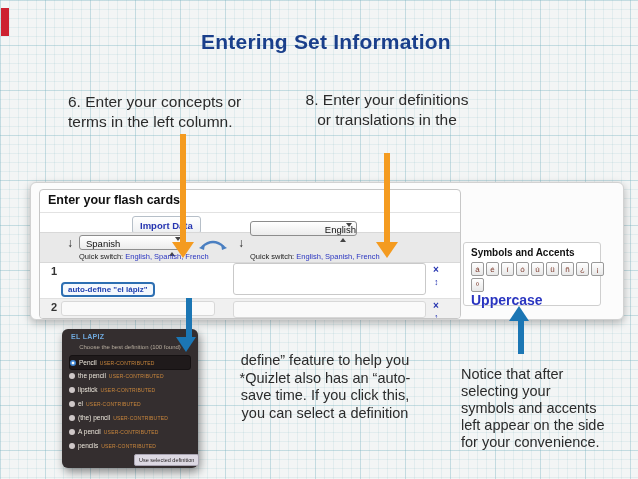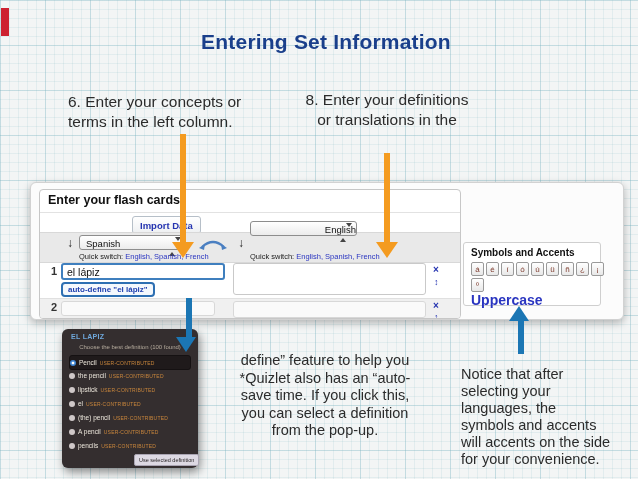--- a/index.html
+++ b/index.html
@@ -153,21 +153,20 @@
       <div class="select" style="left:210px;top:31px;text-align:right;">
         <span>English</span>
         <span class="stepper"><span class="t-up"></span><span class="t-dn"></span></span>
       </div>
       <div class="quick" style="left:210px;top:62px;">
         <span>Quick switch:</span>
         <span class="links">English, Spanish, French</span>
       </div>
 
       <div class="rownum" style="left:11px;top:75px;">1</div>
-      <input class="term-input" style="left: 21px; top: 73px; width: 152px; height: 13px;" value="el lápiz">
       <div class="def-box" style="left:193px;top:73px;width:191px;height:30px;"></div>
       <div class="icon-x" style="left:393px;top:75px;">×</div>
       <div class="icon-ud" style="left:394px;top:88px;">↕</div>
 
       <div class="autodefine">auto-define "el lápiz"</div>
 
       <div class="row2-strip"></div>
       <div class="rownum" style="left:11px;top:111px;">2</div>
       <div class="ghost-input" style="left:21px;top:111px;width:152px;height:13px;"></div>
       <div class="ghost-input" style="left:193px;top:111px;width:191px;height:15px;"></div>
@@ -242,25 +241,23 @@
   </div>
 
   <div class="head b-head-up arrow-layer" style="left:509px;top:306px;"></div>
   <div class="stem blue-a arrow-layer" style="left:518px;top:320px;width:6px;height:34px;"></div>
 
   <div class="note-auto note">
     <div>define” feature to help you</div>
     <div>*Quizlet also has an “auto-</div>
     <div>save time. If you click this,</div>
     <div>you can select a definition</div>
-    <div>from the pop-up.</div>
   </div>
 
   <div class="note-symbols note">
     <div>Notice that after</div>
     <div>selecting your</div>
-    <div>languages, the</div>
     <div>symbols and accents</div>
-    <div>will accents on the side</div>
+    <div>left appear on the side</div>
     <div>for your convenience.</div>
   </div>
 
 </div>
 
 </body></html>

